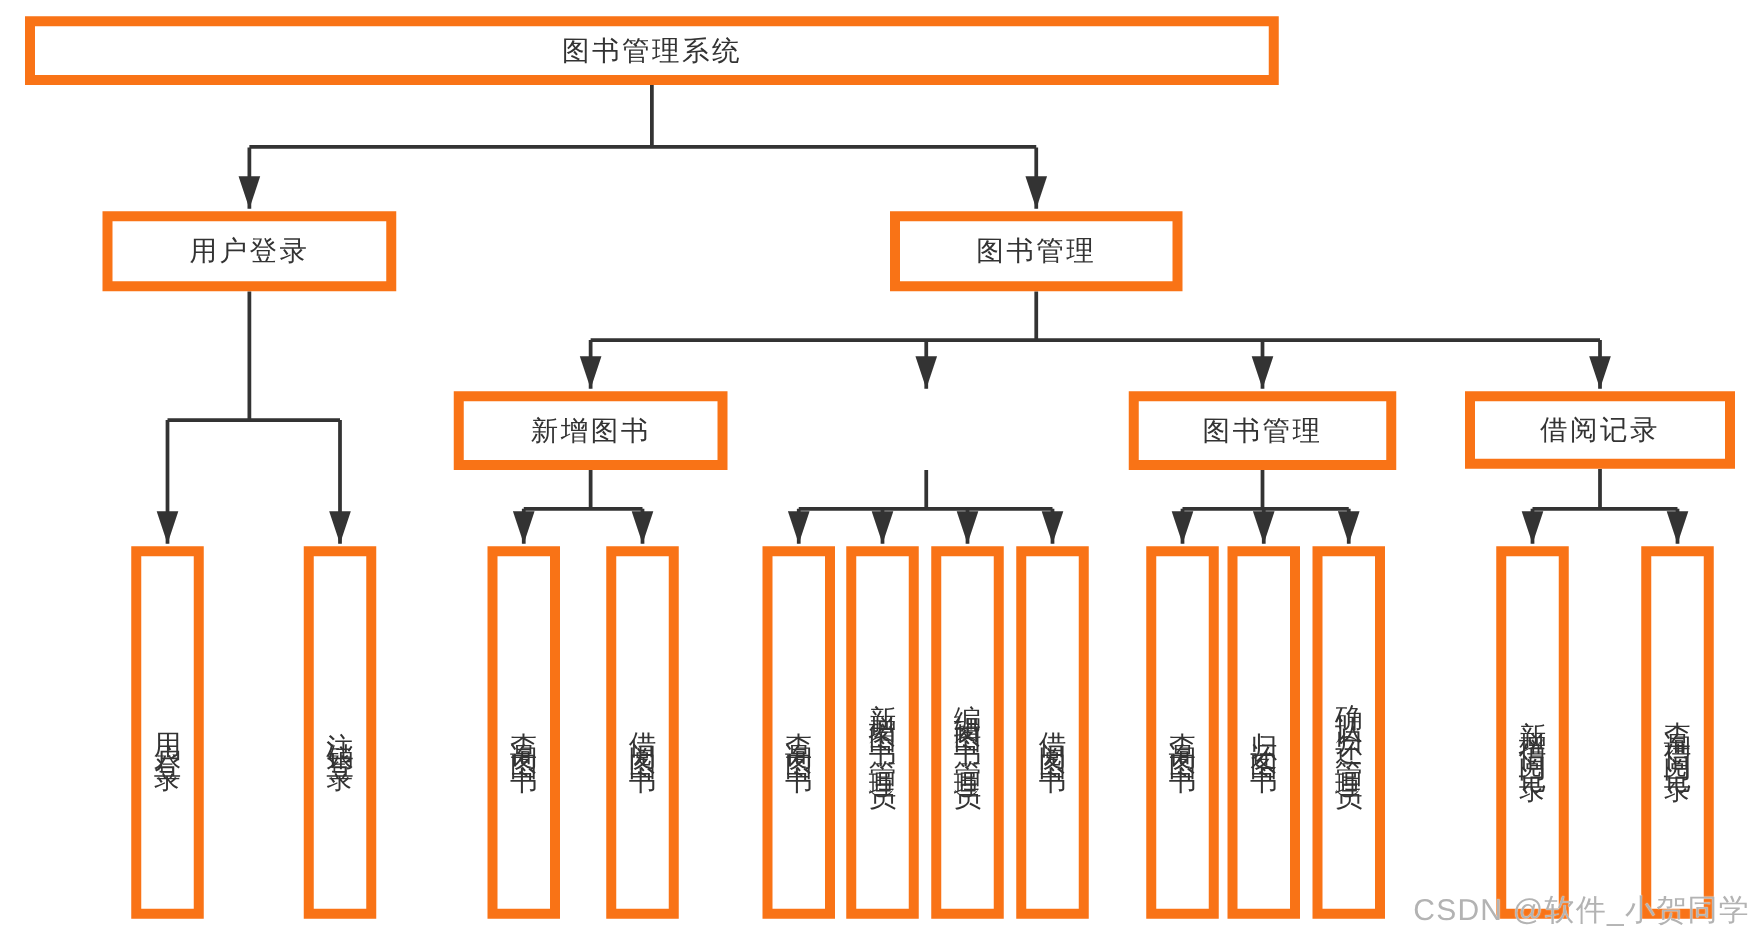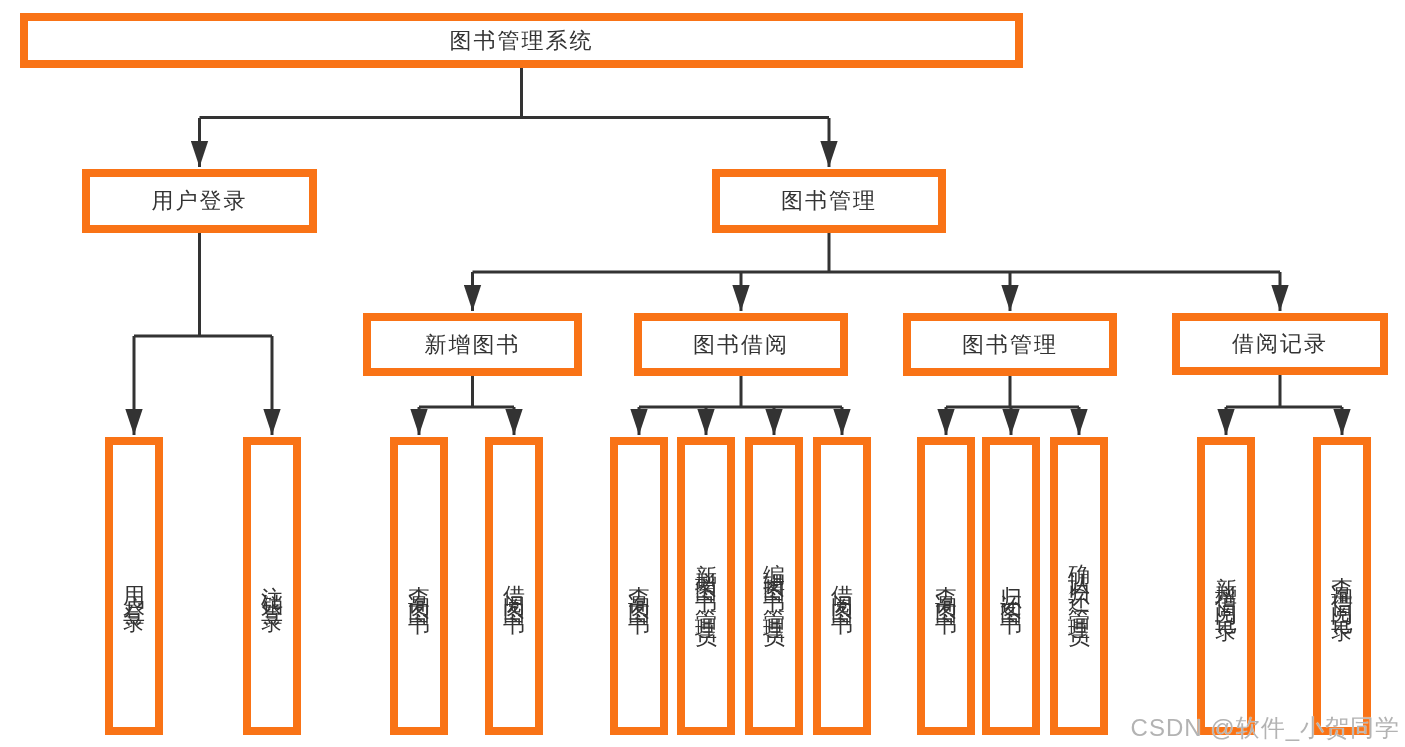--- a/index.html
+++ b/index.html
@@ -109,23 +109,20 @@
   <div class="node h" style="left:82px; top:169px; width:235px; height:64px;">
     <span class="lbl">用户登录</span>
   </div>
   <div class="node h" style="left:712px; top:169px; width:234px; height:64px;">
     <span class="lbl">图书管理</span>
   </div>
 
   <div class="node h" style="left:363px; top:313px; width:219px; height:63px;">
     <span class="lbl">新增图书</span>
   </div>
-  <div class="node h" style="left:634px; top:313px; width:214px; height:63px;">
-    <span class="lbl">图书借阅</span>
-  </div>
   <div class="node h" style="left:903px; top:313px; width:214px; height:63px;">
     <span class="lbl">图书管理</span>
   </div>
   <div class="node h" style="left:1172px; top:313px; width:216px; height:62px;">
     <span class="lbl">借阅记录</span>
   </div>
 
   <div class="node v" style="left:105px; top:437px; width:58px; height:298px;">
     <span class="lbl">用户登录</span>
   </div>

